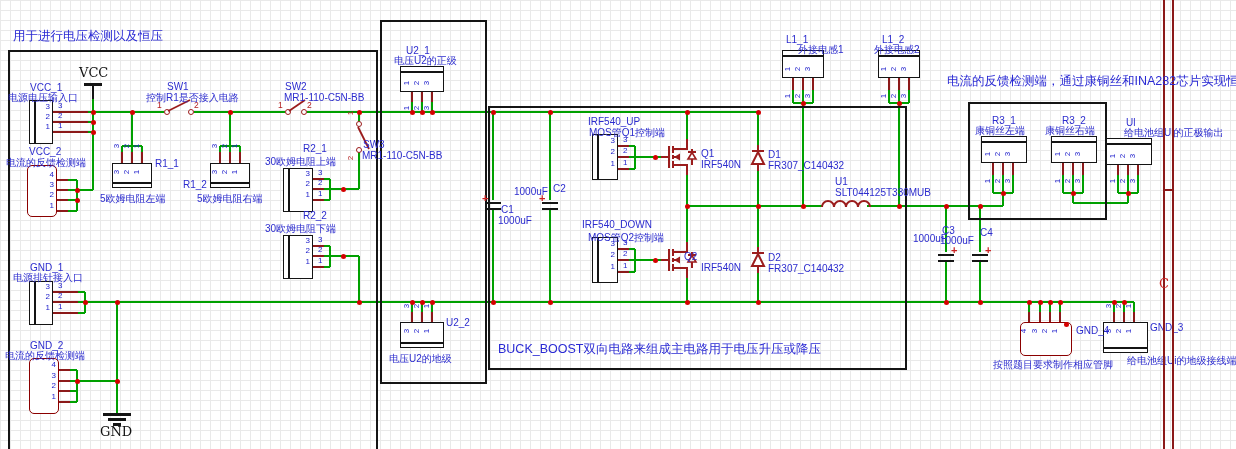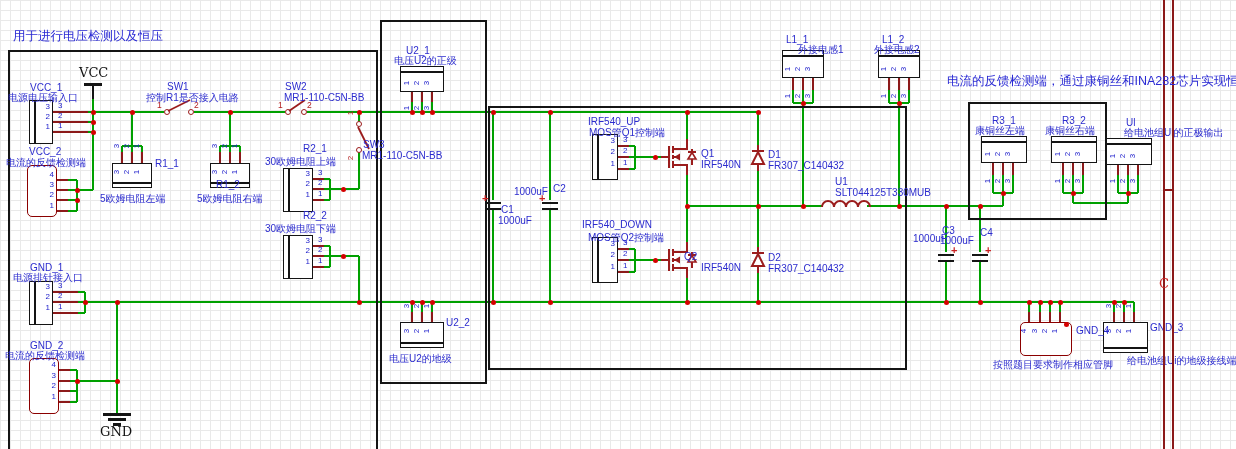--- a/index.html
+++ b/index.html
@@ -32,20 +32,21 @@
   .plus{position:absolute;color:#CC2222;font-size:11px;font-weight:bold;line-height:11px;z-index:6;}
   .netlbl{position:absolute;color:#111;font-family:"DejaVu Serif",serif;font-size:13px;line-height:14px;z-index:6;}
   .rail{position:absolute;background:#8B1A1A;z-index:6;}
   .gndbar{position:absolute;background:#141414;z-index:5;}
 </style>
 </head>
 <body>
 
 <div id="canvas">
   <div class="ann" style="left: 13px; top: 29px;">用于进行电压检测以及恒压</div>
+  <div class="ann" style="left: 498px; top: 342px;">BUCK_BOOST双向电路来组成主电路用于电压升压或降压</div>
   <div class="ann" style="left: 947px; top: 74px;">电流的反馈检测端，通过康铜丝和INA282芯片实现恒流</div>
 <div class="gbox" style="left: 8px; top: 50px; width: 366px; height: 404px;"></div>
     <div class="gbox" style="left: 380px; top: 20px; width: 103px; height: 360px;"></div>
     <div class="gbox" style="left: 488px; top: 106px; width: 415px; height: 260px;"></div>
     <div class="gbox" style="left: 968px; top: 102px; width: 135px; height: 114px;"></div>
     <div class="wire" style="left: 93px; top: 111px; width: 71px; height: 2px;"></div>
     <div class="wire" style="left: 194px; top: 111px; width: 91px; height: 2px;"></div>
     <div class="wire" style="left: 307px; top: 111px; width: 451px; height: 2px;"></div>
     <div class="wire" style="left: 88px; top: 111px; width: 5px; height: 2px;"></div>
     <div class="wire" style="left: 88px; top: 121px; width: 5px; height: 2px;"></div>
@@ -241,21 +242,21 @@
     <div class="rotwrap" style="left: 219px; top: 140px;">
       <span style="color: rgb(33, 33, 204);">2</span>
     </div>
     <div class="stub" style="left: 239px; top: 152px; width: 2px; height: 11px;"></div>
     <div class="rotwrap" style="left: 229px; top: 166px;">
       <span style="color: rgb(33, 33, 204);">1</span>
     </div>
     <div class="rotwrap" style="left: 229px; top: 140px;">
       <span style="color: rgb(33, 33, 204);">1</span>
     </div>
-    <div class="lbl" style="left: 183px; top: 179px; margin-left: 33px;">R1_2</div>
+    <div class="lbl" style="left: 183px; top: 179px;">R1_2</div>
     <div class="lbl" style="left: 197px; top: 193px;">5欧姆电阻右端</div>
     <div class="body black" style="left: 283px; top: 168px; width: 30px; height: 44px;"></div>
     <div class="innerline" style="left: 288px; top: 168px; width: 1.5px; height: 44px;"></div>
     <div class="stub" style="left: 313px; top: 178px; width: 11px; height: 2px;"></div>
     <div class="pnum in" style="left: 300px; top: 169px;">3</div>
     <div class="pnum" style="left: 318px; top: 168px;">3</div>
     <div class="stub" style="left: 313px; top: 188px; width: 11px; height: 2px;"></div>
     <div class="pnum in" style="left: 300px; top: 179px;">2</div>
     <div class="pnum" style="left: 318px; top: 178px;">2</div>
     <div class="stub" style="left: 313px; top: 199px; width: 11px; height: 2px;"></div>

